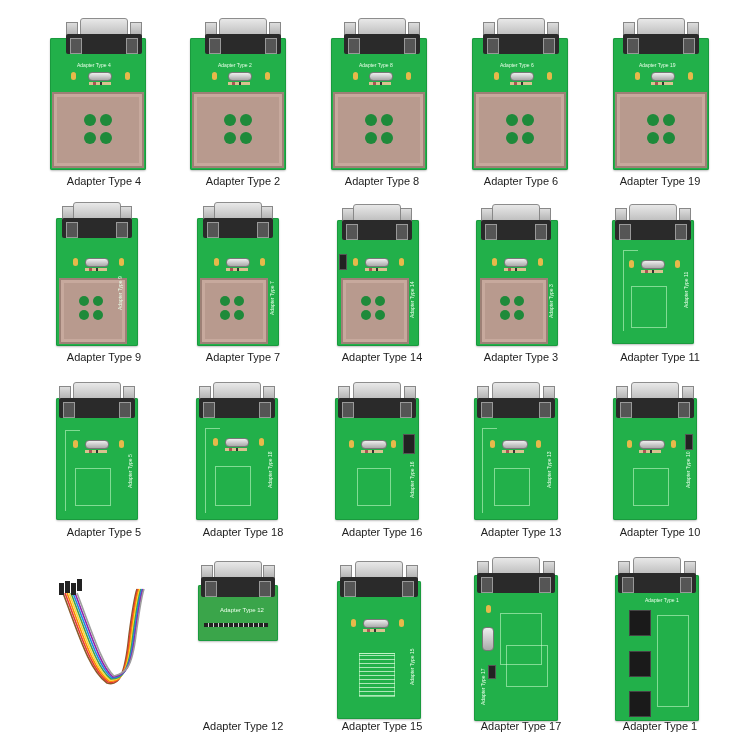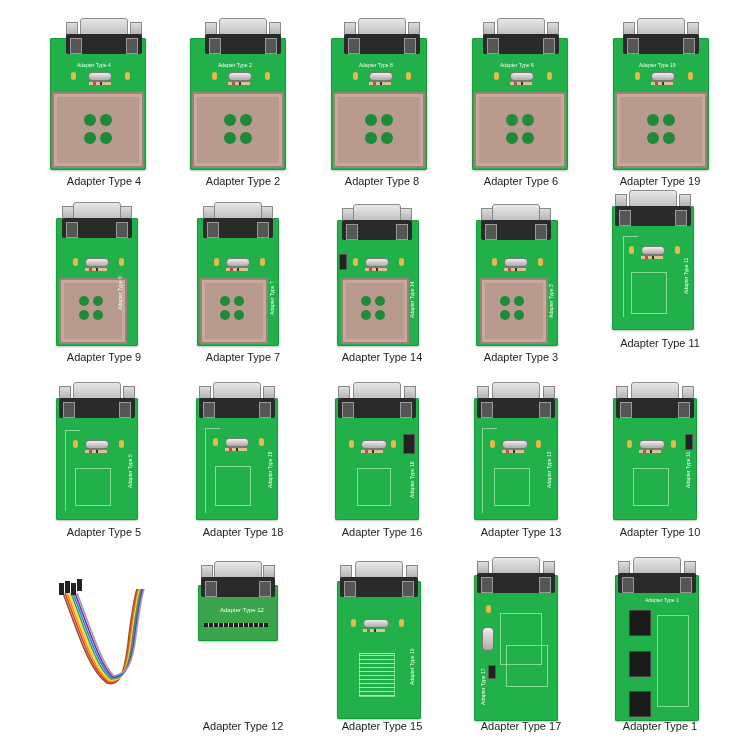--- a/index.html
+++ b/index.html
@@ -237,21 +237,21 @@
   <div class="plcc" style="left:34px;top:88px;width:64px;height:62px;">
     <div class="pad" style="left:18px;top:16px;width:10px;height:10px"></div>
       <div class="pad" style="left:32px;top:16px;width:10px;height:10px"></div>
     <div class="pad" style="left:18px;top:30px;width:10px;height:10px"></div>
       <div class="pad" style="left:32px;top:30px;width:10px;height:10px"></div>
   </div>
   <div class="silk" style="left:102px;top:128px;transform:rotate(-90deg);transform-origin:left top;">Adapter Type 3</div>
   <div class="label" style="top:161px;">Adapter Type 3</div>
 </div>
 
-<div class="cell" style="left:585px;top:176px;height:178px;">
+<div class="cell" style="left:585px;top:190px;height:178px;">
   <div class="board" style="left:27px;top:30px;width:82px;height:124px;"></div>
   <div class="dsub" style="left:68px;top:14px;width:76px;height:38px;position:absolute;">
     <div class="shell"></div>
       <div class="post" style="left:0"></div>
       <div class="post" style="right:0"></div>
     <div class="body" style="width:76px"></div>
       <div class="clip" style="left:4px"></div>
       <div class="clip" style="right:4px"></div>
   </div>
   <div class="cap" style="left:44px;top:70px"></div>

